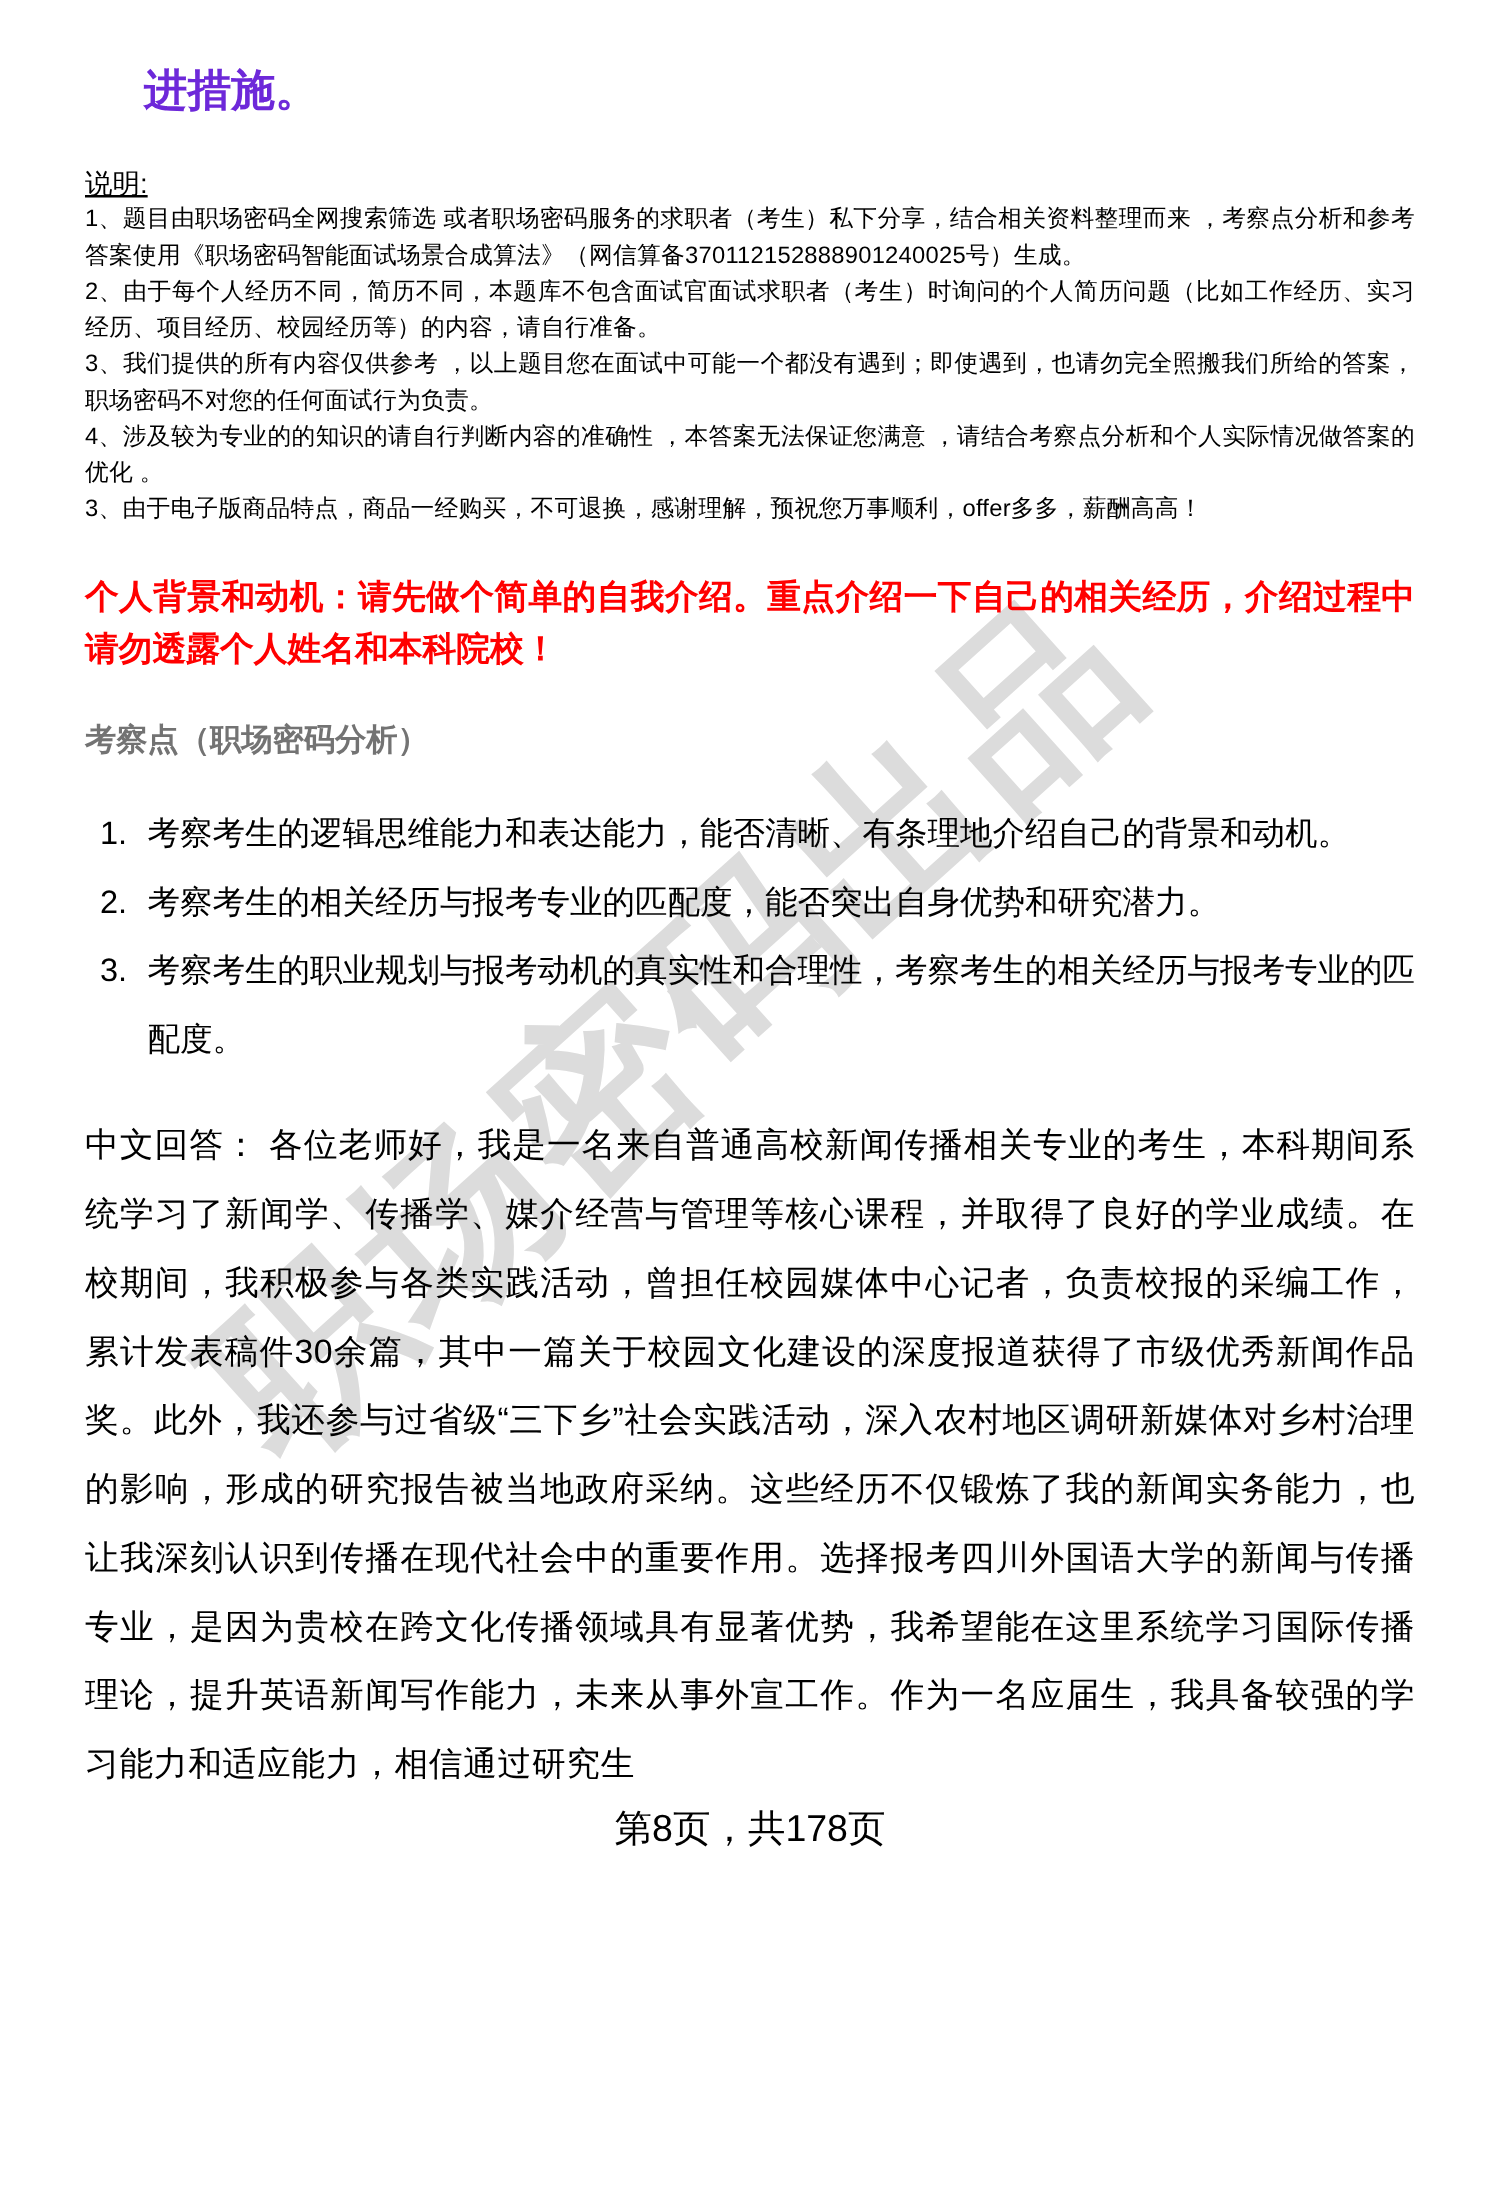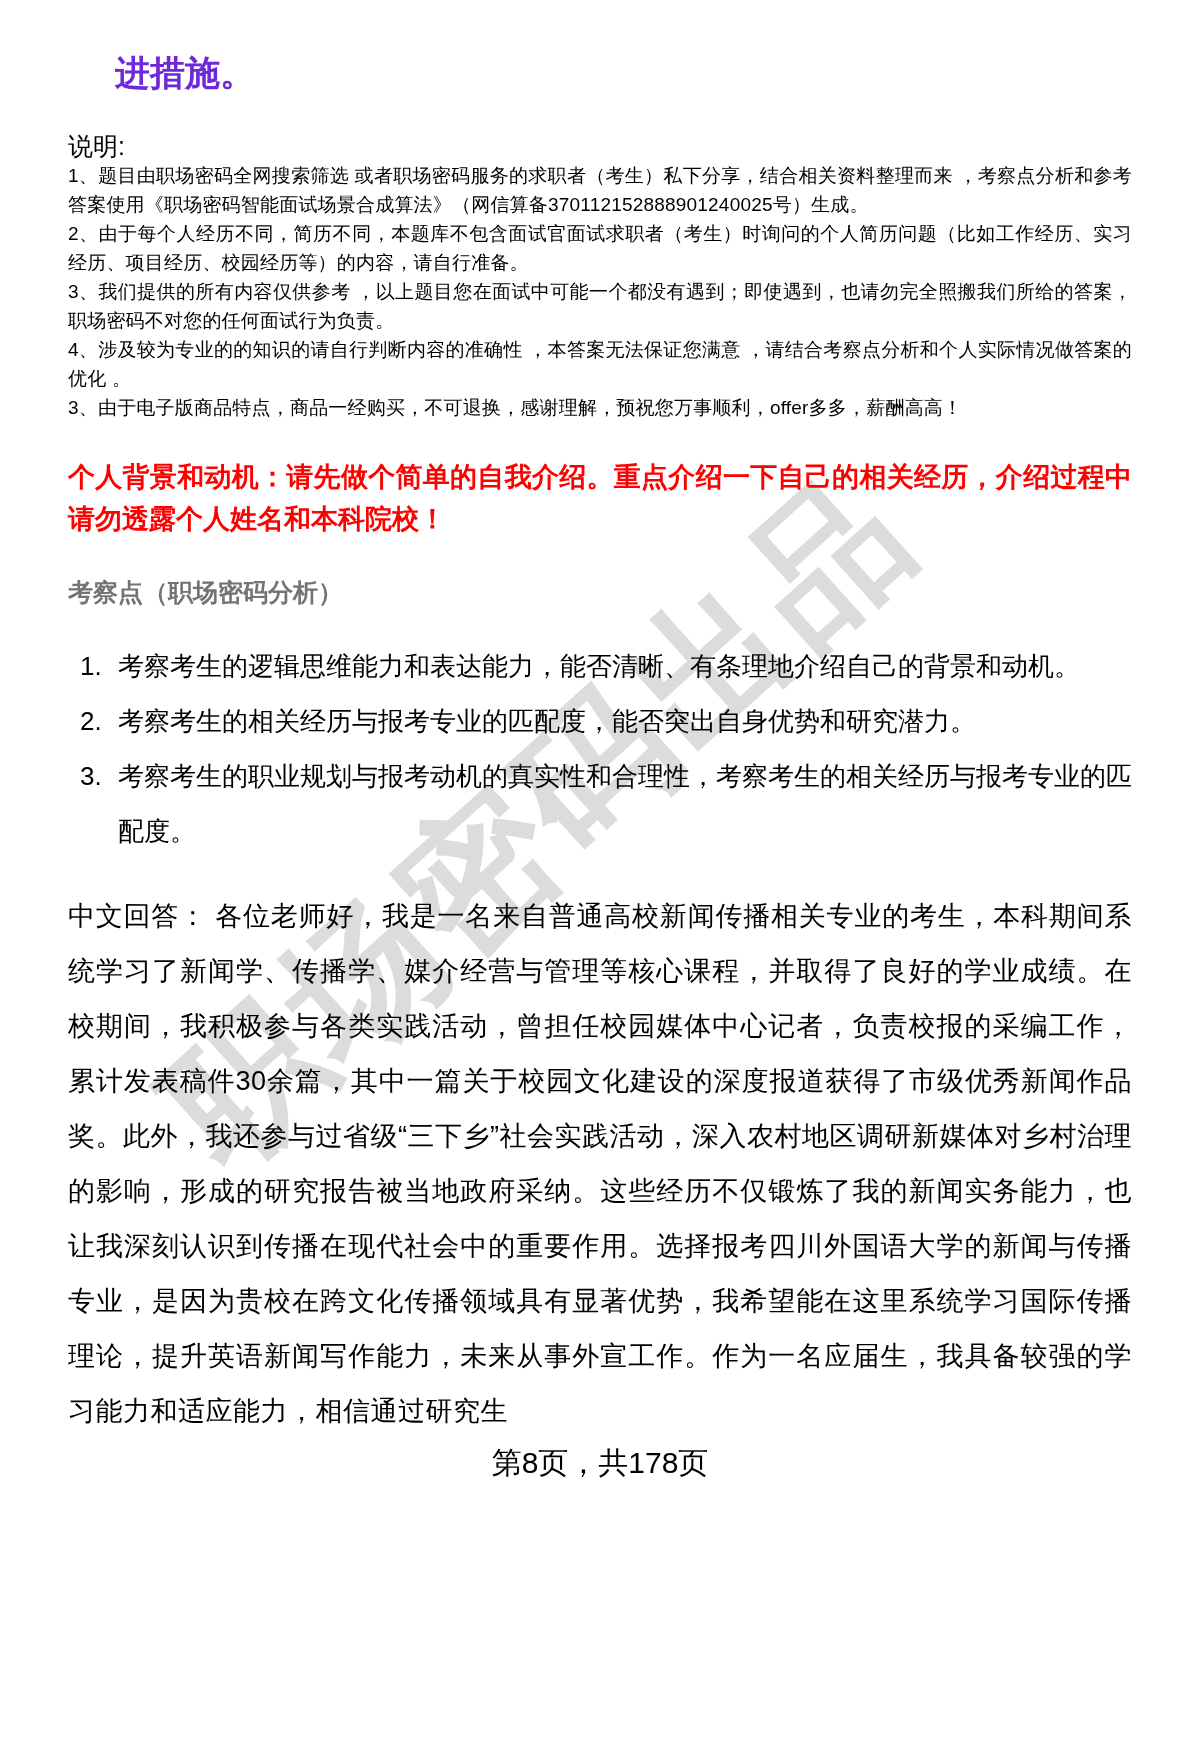--- a/index.html
+++ b/index.html
@@ -42,23 +42,24 @@
     padding: 52px 68px 0 68px;
   }
   .title {
     margin: 0 0 38px 47px;
     font-size: 35px;
     font-weight: bold;
     color: #6d28d9;
     line-height: 1.2;
   }
   .notes-label {
-    font-size: 25px;
+    font-size: 22px;
     line-height: 29px;
     margin: 0;
+    text-decoration: underline;
   }
   .note {
     margin: 0;
     font-size: 19px;
     line-height: 29px;
     text-align: justify;
     letter-spacing: 0.2px;
   }
   .question {
     margin: 34px 0 16px 0;

